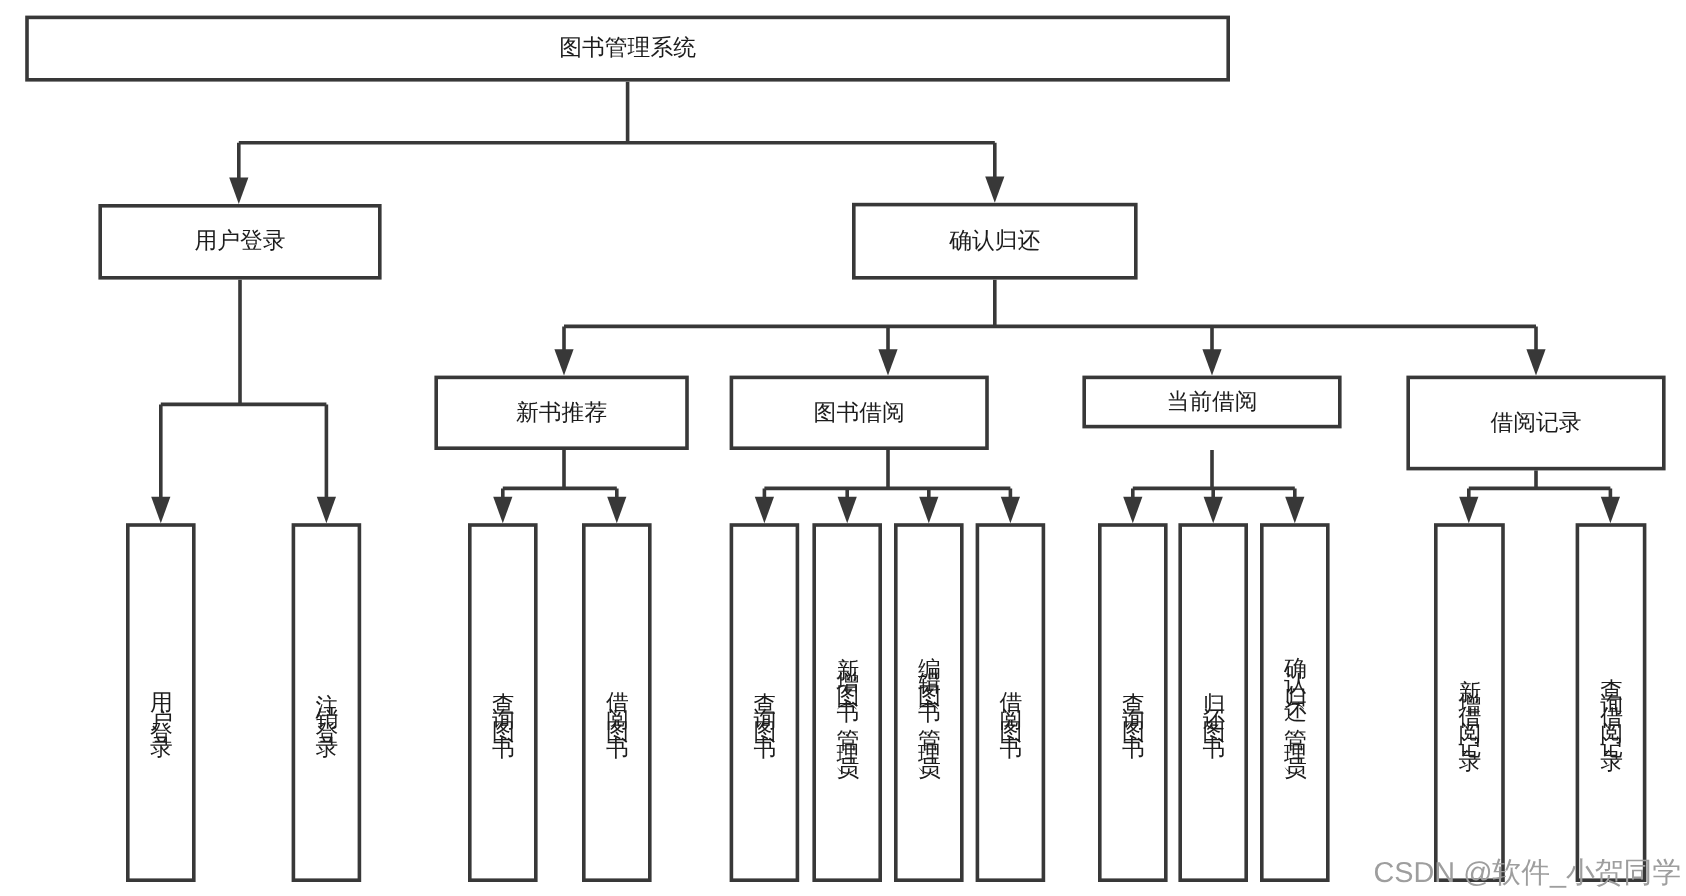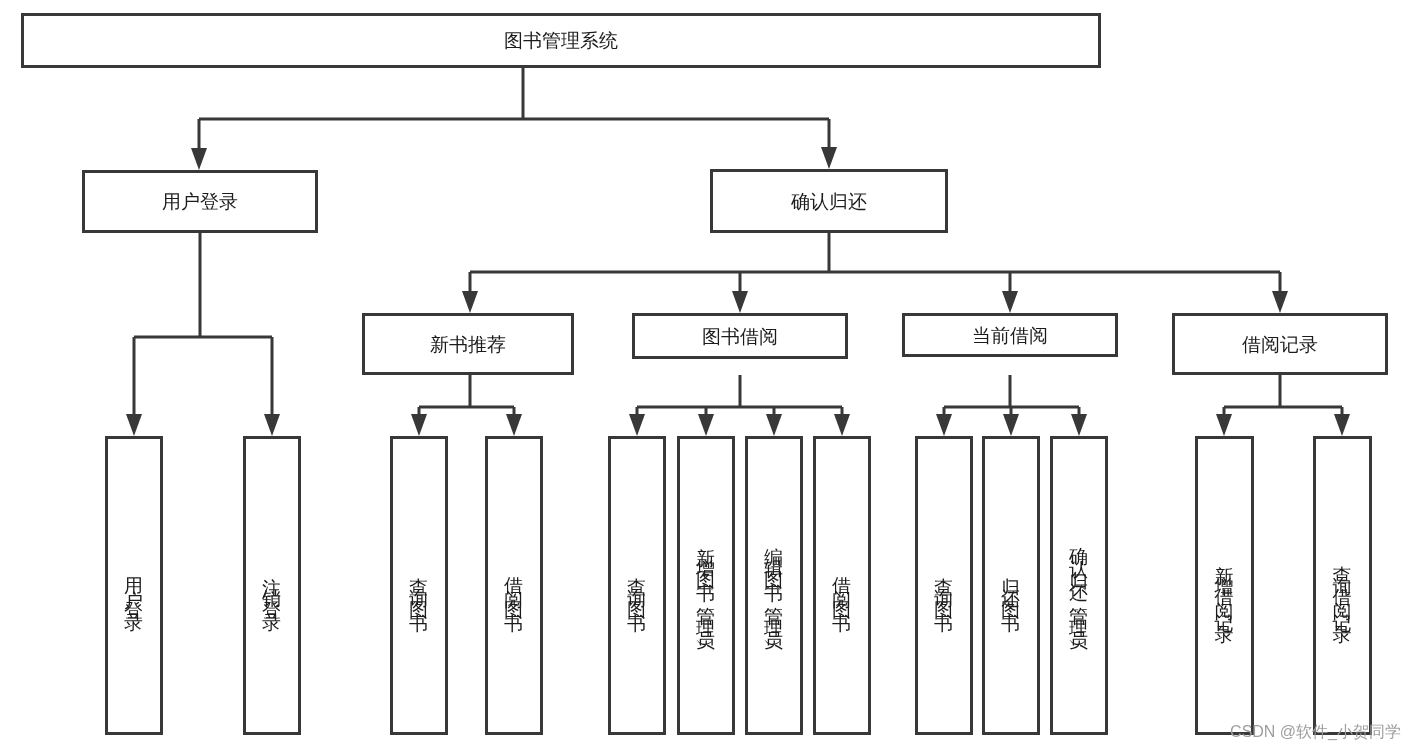--- a/index.html
+++ b/index.html
@@ -44,21 +44,21 @@
     fill: none;
   }
   #wires path.a {
     fill: #383838;
     stroke: none;
   }
   .watermark {
     position: absolute;
     right: 4px;
     bottom: 4px;
-    font-size: 16px;
+    font-size: 24px;
     color: #9e9e9e;
     z-index: 3;
     white-space: nowrap;
   }
 </style>
 </head>
 <body>
 
 <div id="stage">
 
@@ -105,29 +105,29 @@
       <path class="a" d="M1071 414 L1087 414 L1079 436 Z"></path>
     </g>
 
     <g>
       <path class="w" d="M1280 375 V407 M1224 407 H1342 M1224 407 V415 M1342 407 V415"></path>
       <path class="a" d="M1216 414 L1232 414 L1224 436 Z"></path>
       <path class="a" d="M1334 414 L1350 414 L1342 436 Z"></path>
     </g>
   </svg>
 
-  <div class="node" style="left:21px;top:13px;width:1080px;height:55px">图书管理系统</div>
+  <div class="node" style="left:21px;top:13px;width:1004px;height:55px">图书管理系统</div>
 
   <div class="node" style="left:82px;top:170px;width:236px;height:63px">用户登录</div>
   <div class="node" style="left:710px;top:169px;width:238px;height:64px">确认归还</div>
 
   <div class="node" style="left:362px;top:313px;width:212px;height:62px">新书推荐</div>
-  <div class="node" style="left:632px;top:313px;width:216px;height:46px">图书借阅</div>
+  <div class="node" style="left:608px;top:313px;width:216px;height:62px">图书借阅</div>
   <div class="node" style="left:902px;top:313px;width:216px;height:44px">当前借阅</div>
-  <div class="node" style="left:1172px;top:313px;width:216px;height:62px">借阅记录</div>
+  <div class="node" style="left:1172px;top:313px;width:216px;height:79px">借阅记录</div>
 
   <div class="node v" style="left:105px;top:436px;width:58px;height:299px">用户登录</div>
   <div class="node v" style="left:243px;top:436px;width:58px;height:299px">注销登录</div>
 
   <div class="node v" style="left:390px;top:436px;width:58px;height:299px">查询图书</div>
   <div class="node v" style="left:485px;top:436px;width:58px;height:299px">借阅图书</div>
 
   <div class="node v" style="left:608px;top:436px;width:58px;height:299px">查询图书</div>
   <div class="node v" style="left:677px;top:436px;width:58px;height:299px">新增图书（管理员）</div>
   <div class="node v" style="left:745px;top:436px;width:58px;height:299px">编辑图书（管理员）</div>

